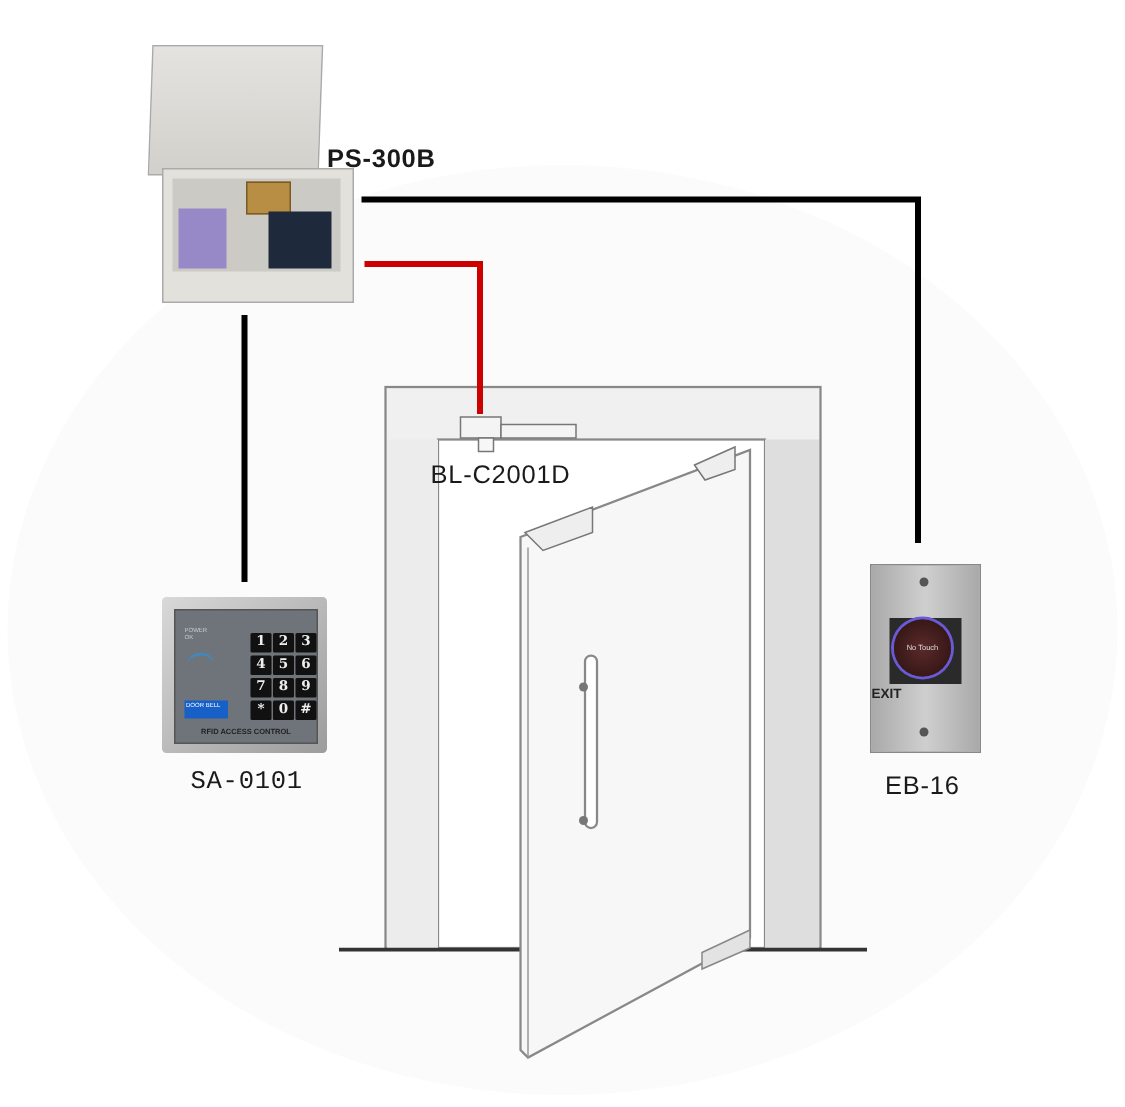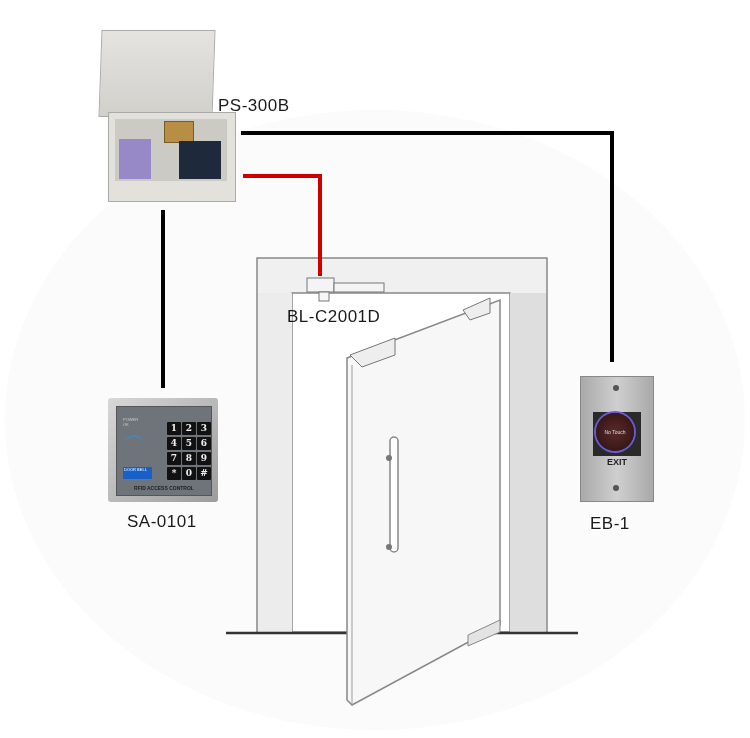--- a/index.html
+++ b/index.html
@@ -47,21 +47,21 @@
 
 <div class="abs" style="left:100px;top:30px;width:140px;height:172px;">
   <div class="abs" style="left:0;top:0;width:112px;height:85px;background:linear-gradient(#e4e3df,#d1d0cb);border:1px solid #aaa;transform:skewX(-2deg);"></div>
   <div class="abs" style="left:8px;top:82px;width:126px;height:88px;background:#e2e1dc;border:1px solid #aaa;">
     <div class="abs" style="left:6px;top:6px;width:112px;height:62px;background:#cbcac5;"></div>
     <div class="abs" style="left:55px;top:8px;width:28px;height:20px;background:#b88d44;border:1px solid #7a5b25;"></div>
     <div class="abs" style="left:70px;top:28px;width:42px;height:38px;background:#1e2a3c;"></div>
     <div class="abs" style="left:10px;top:26px;width:32px;height:40px;background:#8a78c8;opacity:0.8;"></div>
   </div>
 </div>
-<div class="label" style="left:218px;top:96px;">PS-300B</div>
+<div class="label" style="left:218px;top:96px;font-weight:bold;">PS-300B</div>
 
 <div class="label" style="left:287px;top:307px;">BL-C2001D</div>
 
 <div class="abs" style="left:108px;top:398px;width:110px;height:104px;background:linear-gradient(135deg,#d8d8d8,#9c9c9c);border-radius:3px;">
   <div class="abs" style="left:8px;top:8px;width:94px;height:88px;background:#6e747a;border:1px solid #555;">
     <div class="abs" style="left:6px;top:10px;font-size:4px;color:#ccc;">
       <div>POWER</div>
       <div>OK</div>
     </div>
     <div class="abs" style="left:8px;top:28px;width:18px;height:14px;border-top:2px solid #48b;border-radius:50% 50% 0 0;"></div>
@@ -76,24 +76,24 @@
     <div class="kp-key" style="left:80px;top:30px;">6</div>
     <div class="kp-key" style="left:50px;top:45px;">7</div>
     <div class="kp-key" style="left:65px;top:45px;">8</div>
     <div class="kp-key" style="left:80px;top:45px;">9</div>
     <div class="kp-key" style="left:50px;top:60px;">*</div>
     <div class="kp-key" style="left:65px;top:60px;">0</div>
     <div class="kp-key" style="left:80px;top:60px;">#</div>
     <div class="abs" style="left:0;top:78px;width:94px;text-align:center;font-size:5px;color:#222;font-weight:bold;">RFID ACCESS CONTROL</div>
   </div>
 </div>
-<div class="label" style="left:127px;top:512px;">SA-0101</div>
+<div class="label" style="left:127px;top:512px;font-family:Liberation Mono, monospace;">SA-0101</div>
 
 <div class="abs" style="left:580px;top:376px;width:72px;height:124px;background:linear-gradient(90deg,#a9a9a9,#cfcfcf,#a9a9a9);border:1px solid #888;">
   <div class="abs" style="left:32px;top:8px;width:6px;height:6px;border-radius:50%;background:#555;"></div>
   <div class="abs" style="left:12px;top:35px;width:48px;height:44px;background:#2a2a2a;"></div>
   <div class="abs" style="left:15px;top:36px;width:38px;height:38px;border-radius:50%;background:radial-gradient(#5a2a2a,#2a1010);box-shadow:0 0 0 2px #6b5ad6;">
     <div style="font-size:5px;color:#ddd;text-align:center;margin-top:16px;">No Touch</div>
   </div>
-  <div class="abs" style="left:0;top:80px;width:72px;text-align:center;font-size:9px;font-weight:bold;color:#222;">EXIT</div>
+  <div class="abs" style="left:0;top:80px;width:72px;text-align:left;font-size:9px;font-weight:bold;color:#222;">EXIT</div>
   <div class="abs" style="left:32px;top:108px;width:6px;height:6px;border-radius:50%;background:#555;"></div>
 </div>
-<div class="label" style="left:590px;top:514px;">EB-1</div>
+<div class="label" style="left:590px;top:514px;">EB-16</div>
 
 </body></html>

